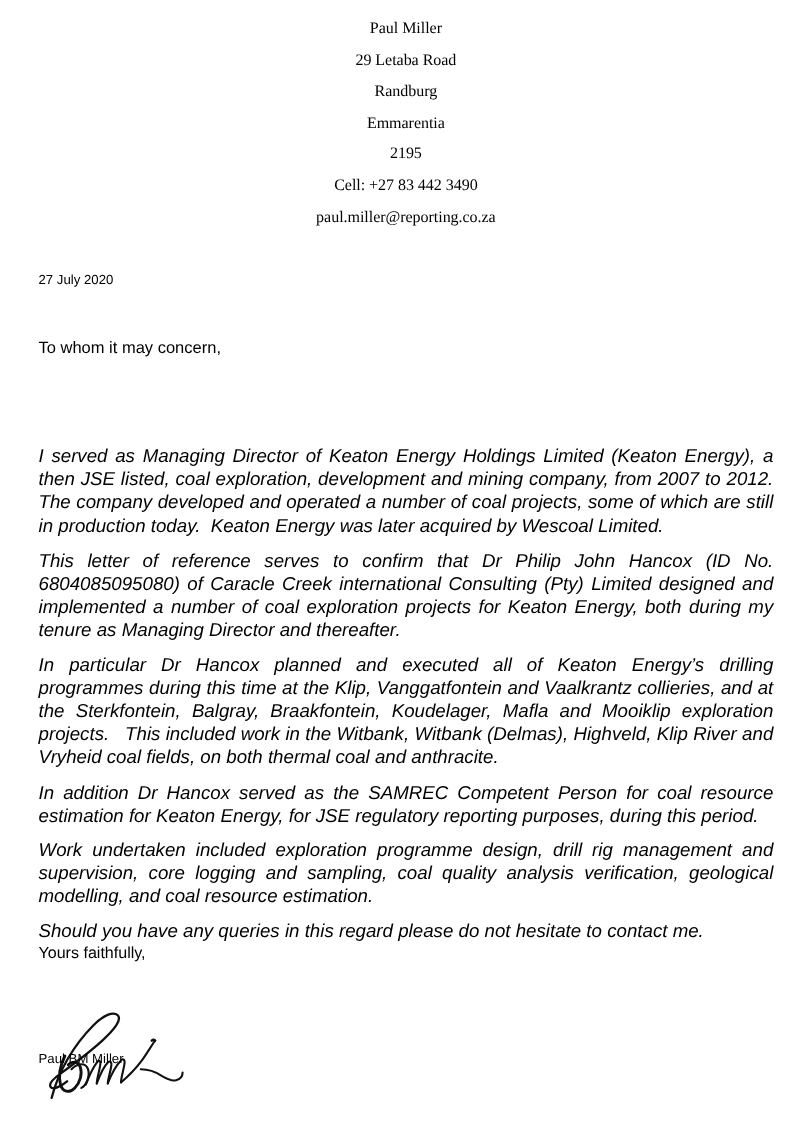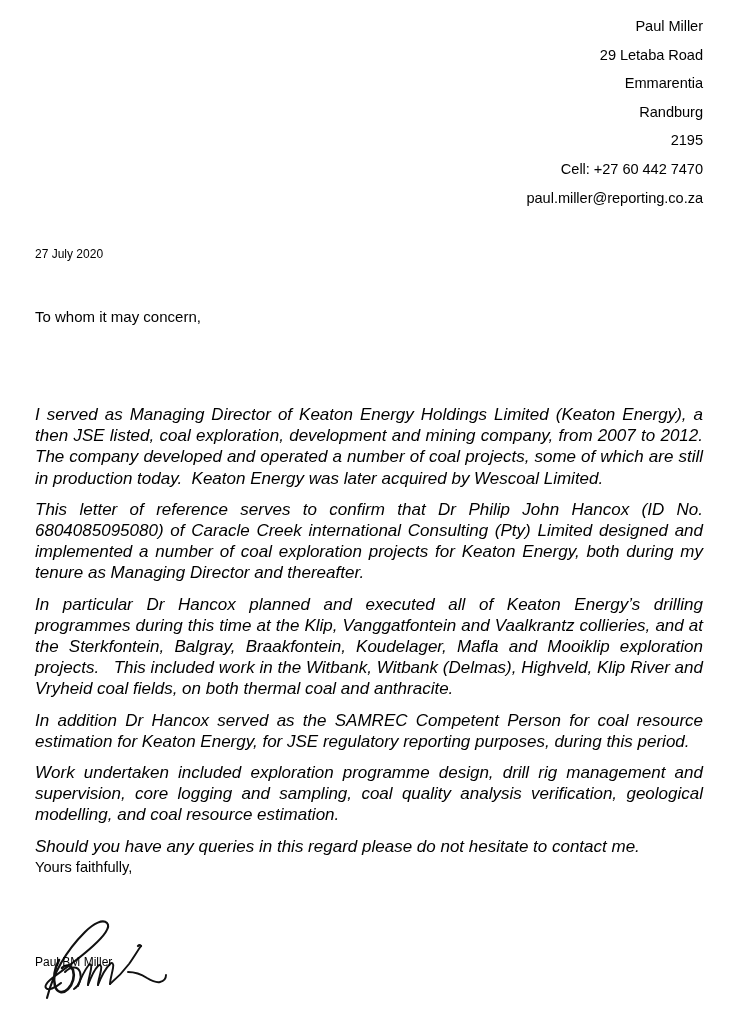--- a/index.html
+++ b/index.html
@@ -24,21 +24,22 @@
     box-sizing: border-box;
     padding: 0;
   }
 
   
   .letterhead {
     position: absolute;
     top: 12px;
     left: 35px;
     width: 668px;
-    text-align: right;
+    text-align: center;
+    font-family: Liberation Serif, serif;
   }
   .letterhead .lh-line {
     font-size: 14.6px;
     line-height: 28.6px;
     letter-spacing: -0.05px;
     white-space: nowrap;
   }
 
   
   .date-line {
@@ -122,24 +123,24 @@
   }
 </style>
 </head>
 <body>
 
 <div class="page">
 
   <div class="letterhead">
     <div class="lh-line">Paul Miller</div>
     <div class="lh-line">29 Letaba Road</div>
+    <div class="lh-line">Randburg</div>
     <div class="lh-line">Emmarentia</div>
-    <div class="lh-line">Randburg</div>
     <div class="lh-line">2195</div>
-    <div class="lh-line">Cell: +27 60 442 7470</div>
+    <div class="lh-line">Cell: +27 83 442 3490</div>
     <div class="lh-line">paul.miller@reporting.co.za</div>
   </div>
 
   <div class="date-line">27 July 2020</div>
 
   <div class="salutation">To whom it may concern,</div>
 
 
   <div class="body-block">
     <p>I served as Managing Director of Keaton Energy Holdings Limited (Keaton Energy), a then JSE listed, coal exploration, development and mining company, from 2007 to 2012. The company developed and operated a number of coal projects, some of which are still in production today.  Keaton Energy was later acquired by Wescoal Limited.</p>

